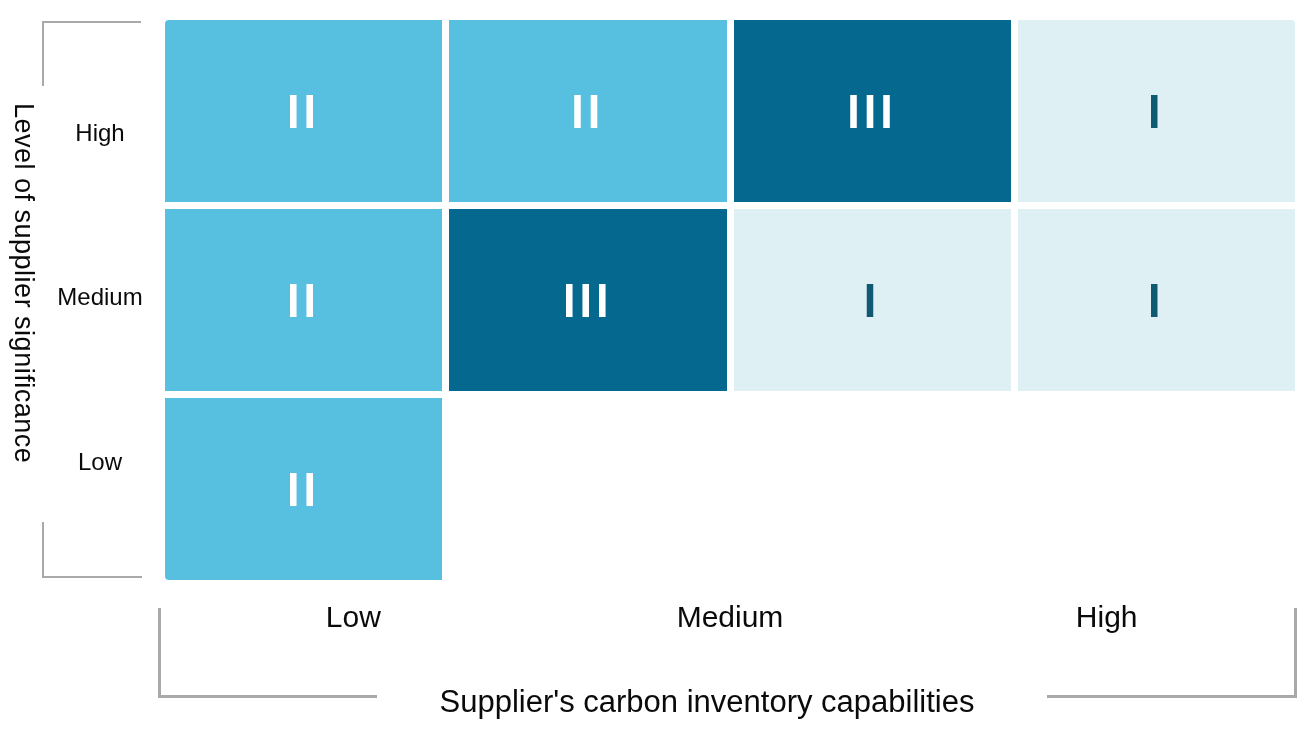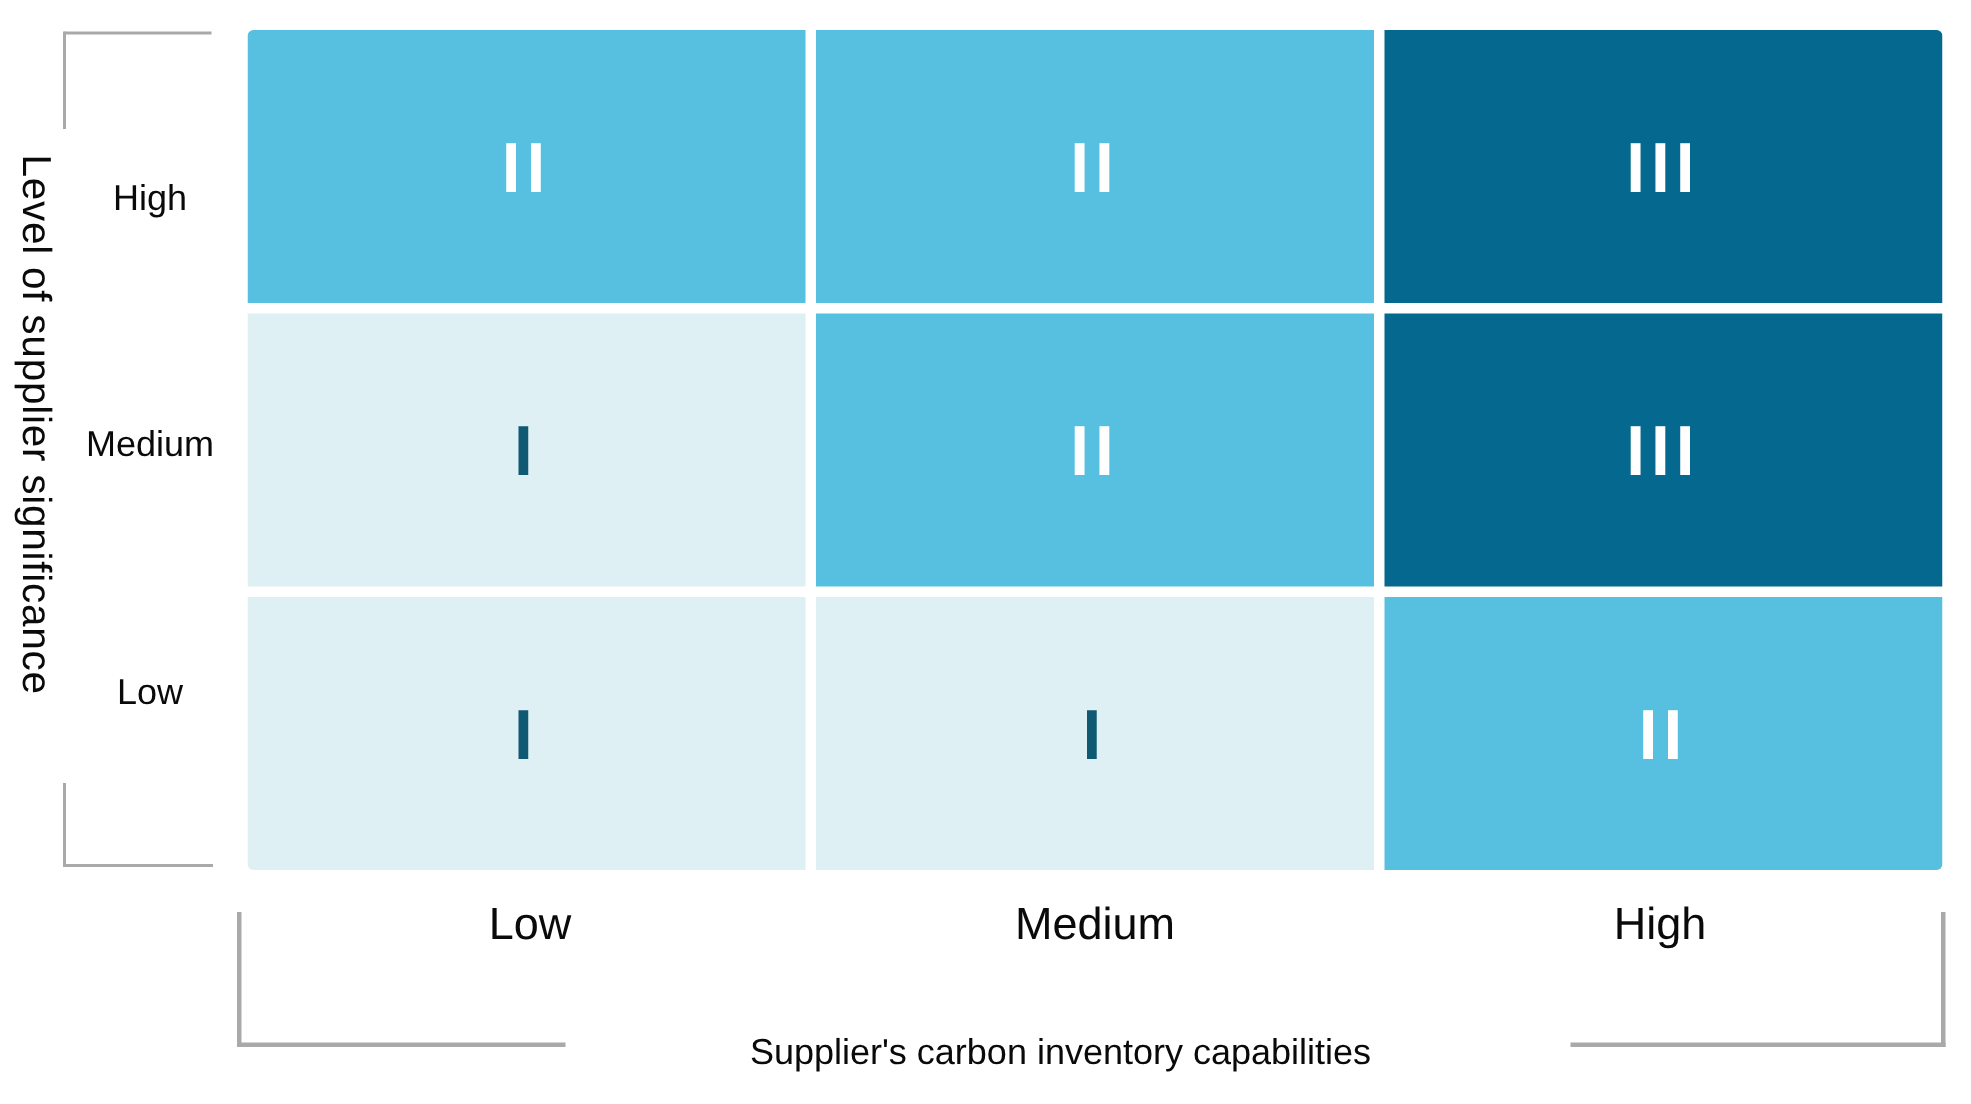--- a/index.html
+++ b/index.html
@@ -4,21 +4,21 @@
 <style>
   * { margin: 0; padding: 0; box-sizing: border-box; }
   html, body { width: 1314px; height: 736px; background: #ffffff; overflow: hidden; }
   body { font-family: "Liberation Sans", "DejaVu Sans", sans-serif; color: #111; position: relative; }
 
   .canvas { position: absolute; inset: 0; width: 1314px; height: 736px; }
 
   
   .grid {
     position: absolute; left: 165px; top: 20px; width: 1130px; height: 560px;
-    display: grid; grid-template-columns: repeat(3, 1fr); grid-template-rows: repeat(3, 1fr);
+    display: grid; grid-template-columns: repeat(4, 1fr); grid-template-rows: repeat(3, 1fr);
     gap: 7px; border-radius: 4px; overflow: hidden; background: #ffffff;
   }
   .cell { display: flex; align-items: center; justify-content: center; }
   .numeral {
     font-size: 45px; font-weight: 700; letter-spacing: 4px; line-height: 1;
     transform: scaleY(1.05);
   }
 
   
   .y-title {
@@ -36,21 +36,21 @@
   .row-label.r2 { top: 448px; }
 
   
   .x-labels {
     position: absolute; left: 165px; top: 600px; width: 1130px;
     display: grid; grid-template-columns: repeat(3, 1fr);
   }
   .x-labels > div { text-align: center; font-size: 30px; line-height: 34px; color: #0a0a0a; }
   .x-title {
     position: absolute; left: 392px; top: 685px; width: 630px; text-align: center;
-    font-size: 24px; line-height: 34px; color: #0a0a0a;
+    font-size: 31px; line-height: 34px; color: #0a0a0a;
   }
 
   
   .bracket { position: absolute; background: #a9a9a9; }
   .yb-tick-top    { left: 43px;  top: 21px;  width: 98px;  height: 2px; }
   .yb-seg-top     { left: 42px;  top: 21px;  width: 2px;   height: 65px; }
   .yb-seg-bottom  { left: 42px;  top: 522px; width: 2px;   height: 56px; }
   .yb-tick-bottom { left: 43px;  top: 576px; width: 99px;  height: 2px; }
   .xb-tick-left   { left: 158px; top: 608px; width: 3px;   height: 90px; }
   .xb-seg-left    { left: 158px; top: 695px; width: 219px; height: 3px; }

